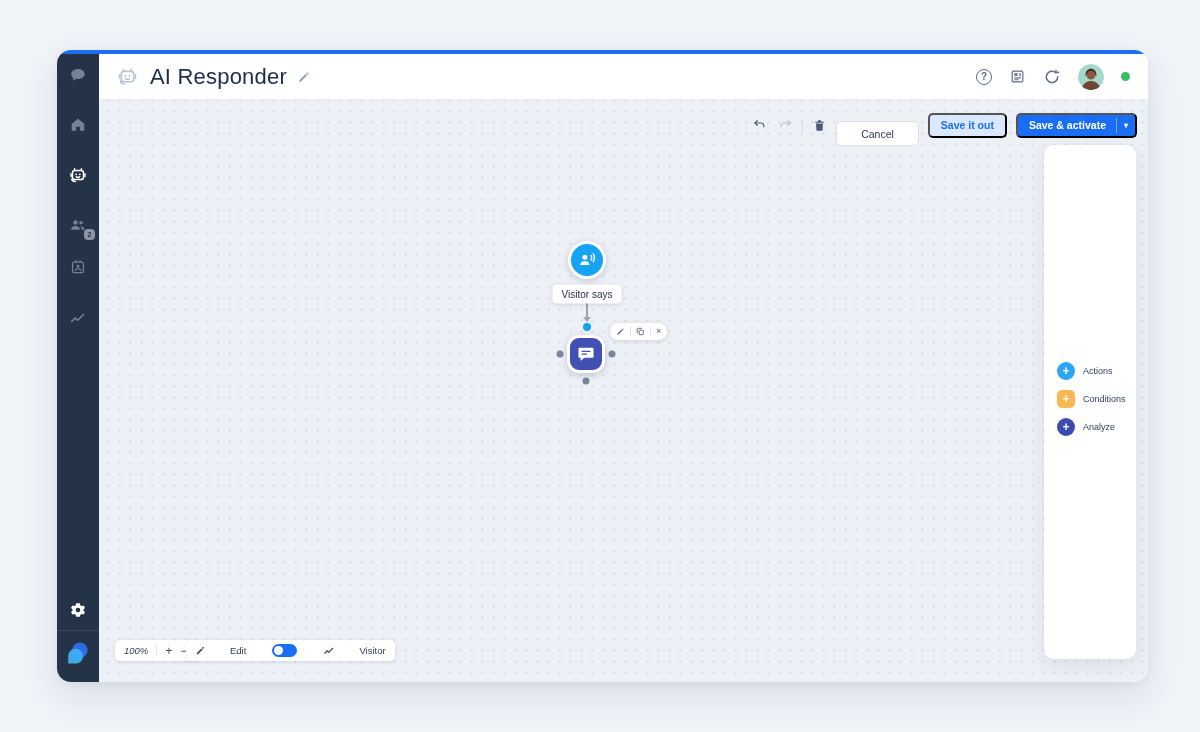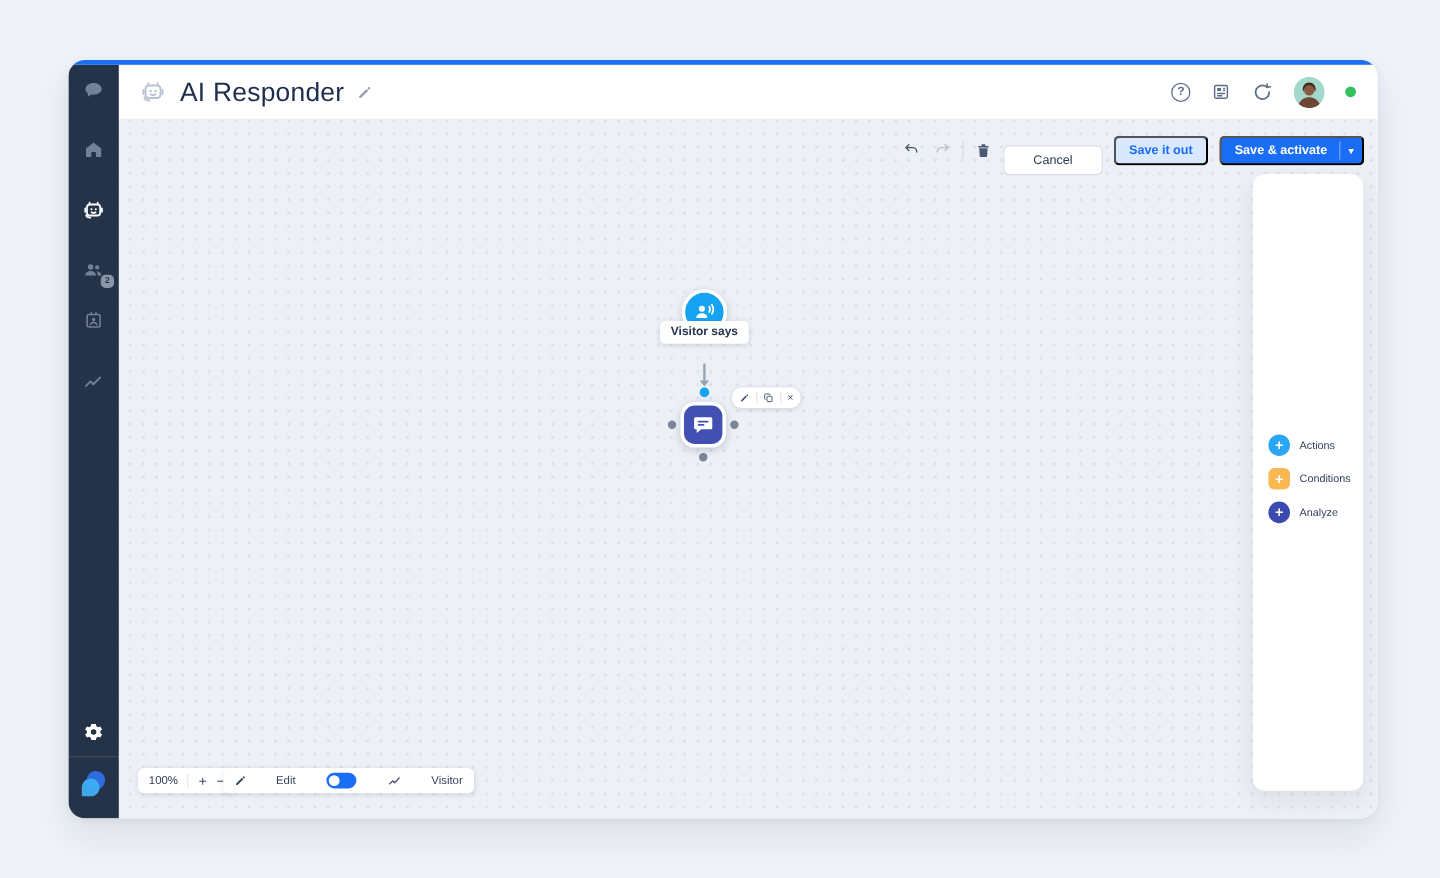--- a/index.html
+++ b/index.html
@@ -57,41 +57,41 @@
   .pal-icon { width:18px; height:18px; display:flex; align-items:center; justify-content:center;
     color:#fff; font-size:12px; font-weight:bold; line-height:1; flex:0 0 auto; }
   .pal-icon.circle { border-radius:50%; }
   .pal-icon.square { border-radius:5px; }
   .pal-label { font-size:9px; color:#33405c; }
 
   
   .node-visitor { position:absolute; left:488px; top:160px; transform:translate(-50%,-50%);
     width:38px; height:38px; border-radius:50%; background:#17a3f3; border:3px solid #fff;
     box-shadow:0 2px 7px rgba(30,50,90,.20); display:flex; align-items:center; justify-content:center; cursor:pointer; z-index:4; }
-  .node-label { position:absolute; left:488px; top:177px; transform:translate(-50%,-50%);
+  .node-label { position:absolute; left:488px; top:194px; transform:translate(-50%,-50%);
     background:#fff; border-radius:4px; padding:4px 9px; font-size:10px; color:#25324d;
-    box-shadow:0 1px 4px rgba(30,50,90,.16); white-space:nowrap; cursor:pointer; z-index:4;font-weight:bold; }
+    box-shadow:0 1px 4px rgba(30,50,90,.16); white-space:nowrap; cursor:pointer; z-index:4; }
   .arrow-line { position:absolute; left:487px; top:203px; width:1.5px; height:15px; background:#99a4b6; }
   .arrow-head { position:absolute; left:488px; top:217px; transform:translateX(-50%); width:0; height:0;
     border:4px solid transparent; border-top:5.5px solid #99a4b6; }
   .dot-blue { position:absolute; left:488px; top:227px; transform:translate(-50%,-50%);
     width:8px; height:8px; border-radius:50%; background:#17a3f3; cursor:pointer; z-index:4; }
   .node-message { position:absolute; left:487px; top:254px; transform:translate(-50%,-50%);
     width:38px; height:38px; border-radius:12px; background:#4150b2; border:3px solid #fff;
     box-shadow:0 2px 7px rgba(30,50,90,.22); display:flex; align-items:center; justify-content:center; cursor:pointer; z-index:4; }
   .dot-gray { position:absolute; transform:translate(-50%,-50%); width:7px; height:7px; border-radius:50%; background:#7b8698; cursor:pointer; z-index:3; }
   .node-toolbar { position:absolute; left:511px; top:223px; height:17px; background:#fff; border-radius:8px;
     box-shadow:0 1px 4px rgba(30,50,90,.16); display:flex; align-items:center; padding:0 6px; gap:5px; z-index:5; }
   .nt-icon { color:#4a5a74; display:flex; align-items:center; cursor:pointer; font-size:9px; line-height:1; }
   .nt-sep { width:1px; height:9px; background:#e1e5ec; }
 
   
   .pill { position:absolute; top:540px; height:21px; background:#fff; border-radius:5px;
     box-shadow:0 1px 4px rgba(30,50,90,.13); display:flex; align-items:center; font-size:9.5px; color:#33405c; z-index:5; }
-  .zoom-pill { left:16px; padding:0 9px; gap:8px; }
+  .zoom-pill { left:16px; padding:0 9px; gap:8px;font-style:italic; }
   .zoom-sep { width:1px; height:11px; background:#e1e5ec; }
   .zoom-btn { font-size:12px; color:#3b4a66; cursor:pointer; line-height:1; }
   .edit-pill { left:87px; padding:0 9px; gap:24px; }
   .mode-icon { color:#3b4a66; display:flex; }
   .toggle { width:25px; height:13px; border-radius:7px; background:#1a6ef5; position:relative; cursor:pointer; margin:0 2px; }
   .toggle .knob { position:absolute; left:2px; top:2px; width:9px; height:9px; border-radius:50%; background:#fff; }
   .mode-label { cursor:pointer; }
 </style>
 </head>
 <body>

